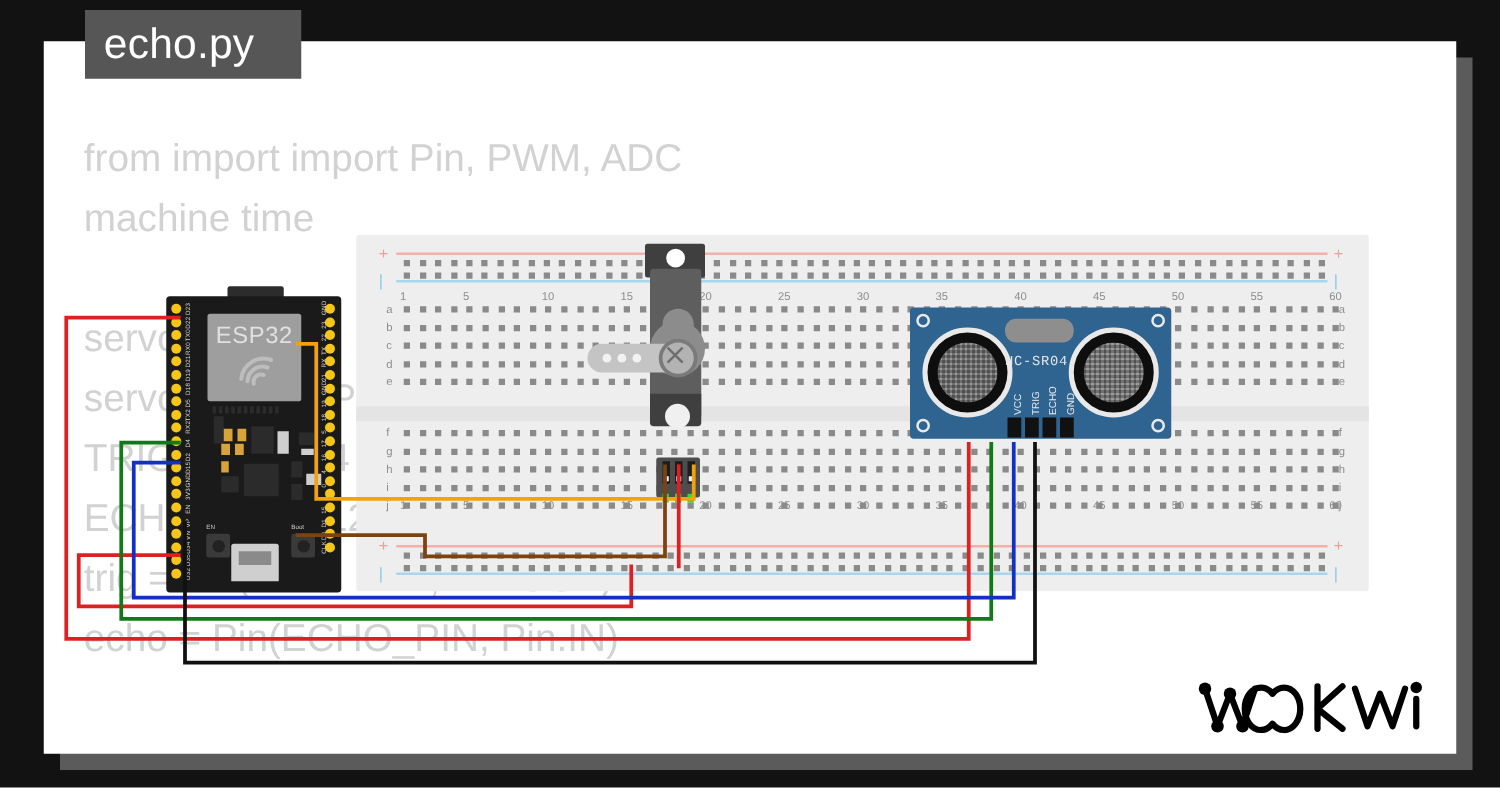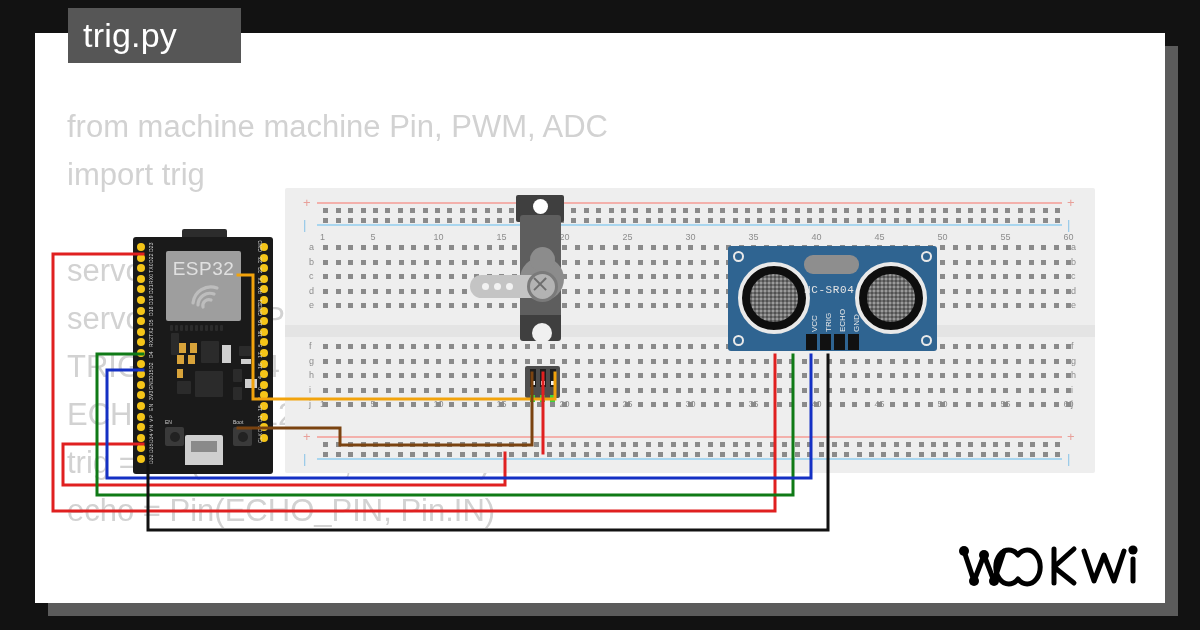--- a/index.html
+++ b/index.html
@@ -113,22 +113,22 @@
   #logo{ position:absolute; left:915px; top:500px; width:190px; height:62px; z-index:35;}
 </style>
 </head>
 <body>
 
 <div id="shadow"></div>
 
 <div id="panel">
 
   <div id="code">
-      <div class="cl" style="top: 76px;">from machine machine Pin, PWM, ADC</div>
-      <div class="cl" style="top: 124px;">import trig</div>
+      <div class="cl" style="top: 76px;">from import import Pin, PWM, ADC</div>
+      <div class="cl" style="top: 124px;">machine time</div>
       <div class="cl" style="top: 220px;">servo_pin = 21</div>
       <div class="cl" style="top: 268px;">servo = PWM(Pin(servo_pin), freq=50)</div>
       <div class="cl" style="top: 316px;">TRIG_PIN = 14</div>
       <div class="cl" style="top: 364px;">ECHO_PIN = 12</div>
       <div class="cl" style="top: 412px;">trig = Pin(TRIG_PIN, Pin.OUT)</div>
       <div class="cl" style="top: 460px;">echo = Pin(ECHO_PIN, Pin.IN)</div>
     </div>
 
   <div id="circuit">
 
@@ -1262,13 +1262,13 @@
       <circle cx="14" cy="18" r="5" fill="#000"></circle>
       <circle cx="24" cy="48" r="5" fill="#000"></circle>
       <circle cx="34" cy="22" r="5" fill="#000"></circle>
       <circle cx="44" cy="48" r="5" fill="#000"></circle>
       <circle cx="183" cy="17" r="4.6" fill="#000"></circle>
     </svg>
   </div>
 
 </div>
 
-<div id="tab">trig.py</div>
+<div id="tab">echo.py</div>
 
 </body></html>

